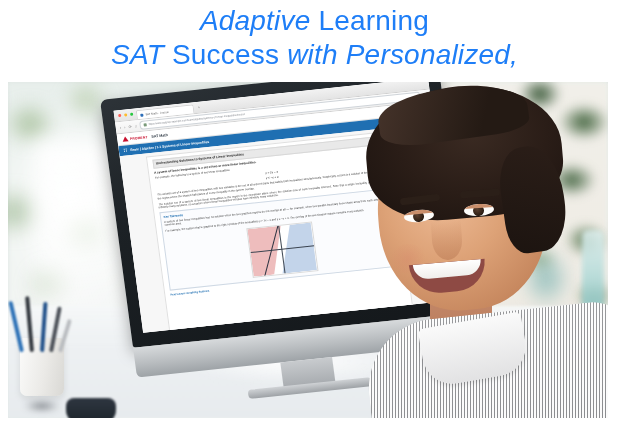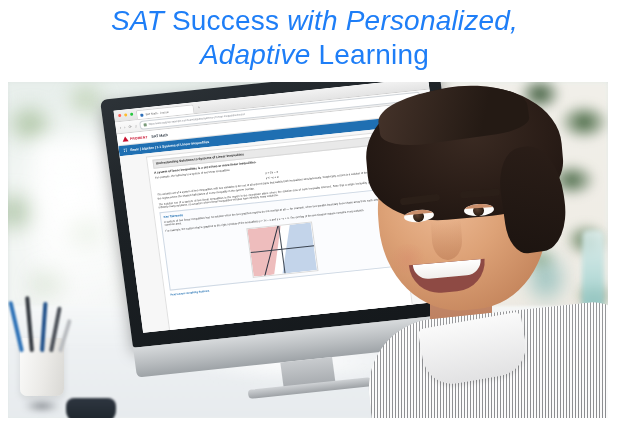--- a/index.html
+++ b/index.html
@@ -367,22 +367,22 @@
   
   .soft{filter:blur(2.4px);}
   .soft2{filter:blur(1.2px);}
 </style>
 </head>
 <body>
 
 <div class="slide">
 
   <div class="title-block">
+    <span class="title-line"><span class="ital">Adaptive</span><span class="norm"> Learning</span></span>
     <span class="title-line"><span class="ital">SAT</span><span class="norm"> Success </span><span class="ital">with Personalized,</span></span>
-    <span class="title-line"><span class="ital">Adaptive</span><span class="norm"> Learning</span></span>
   </div>
 
   <div class="photo">
 
     <div class="bg-wash soft"></div>
     <div class="wall-right soft"></div>
     <div class="leaf-blur-left"></div>
     <div class="window-glow"></div>
     <div class="plant"></div>
     <div class="plant-teal"></div>

